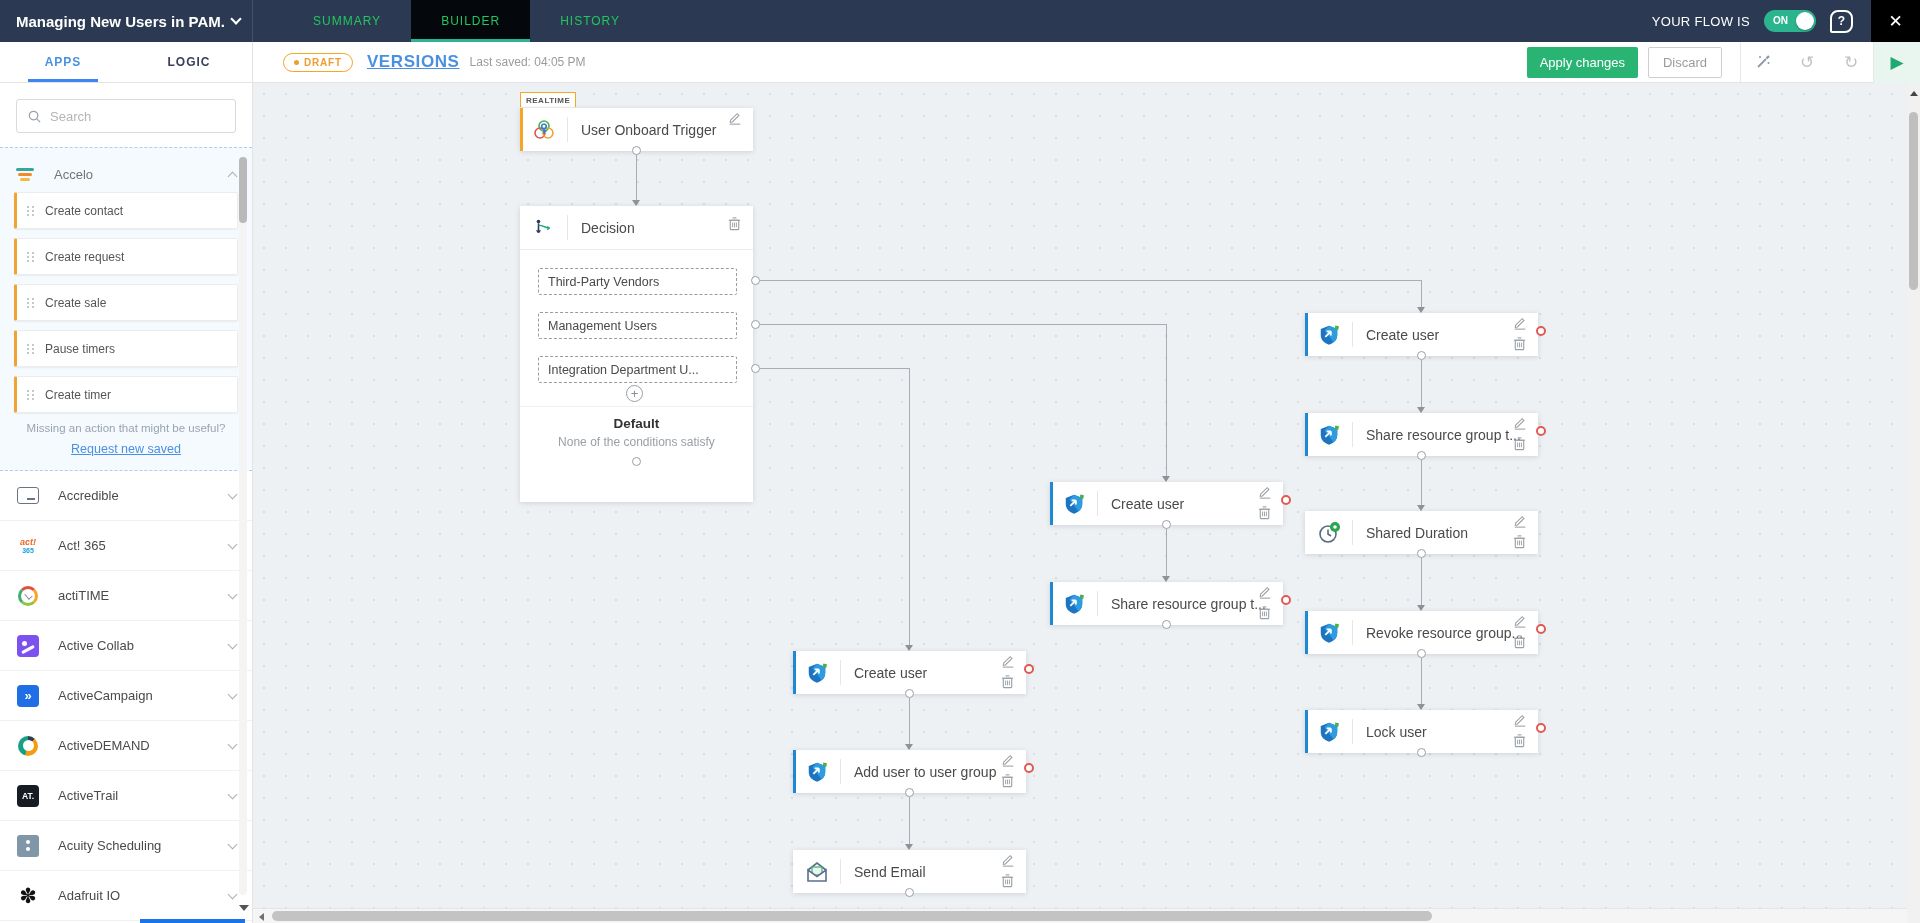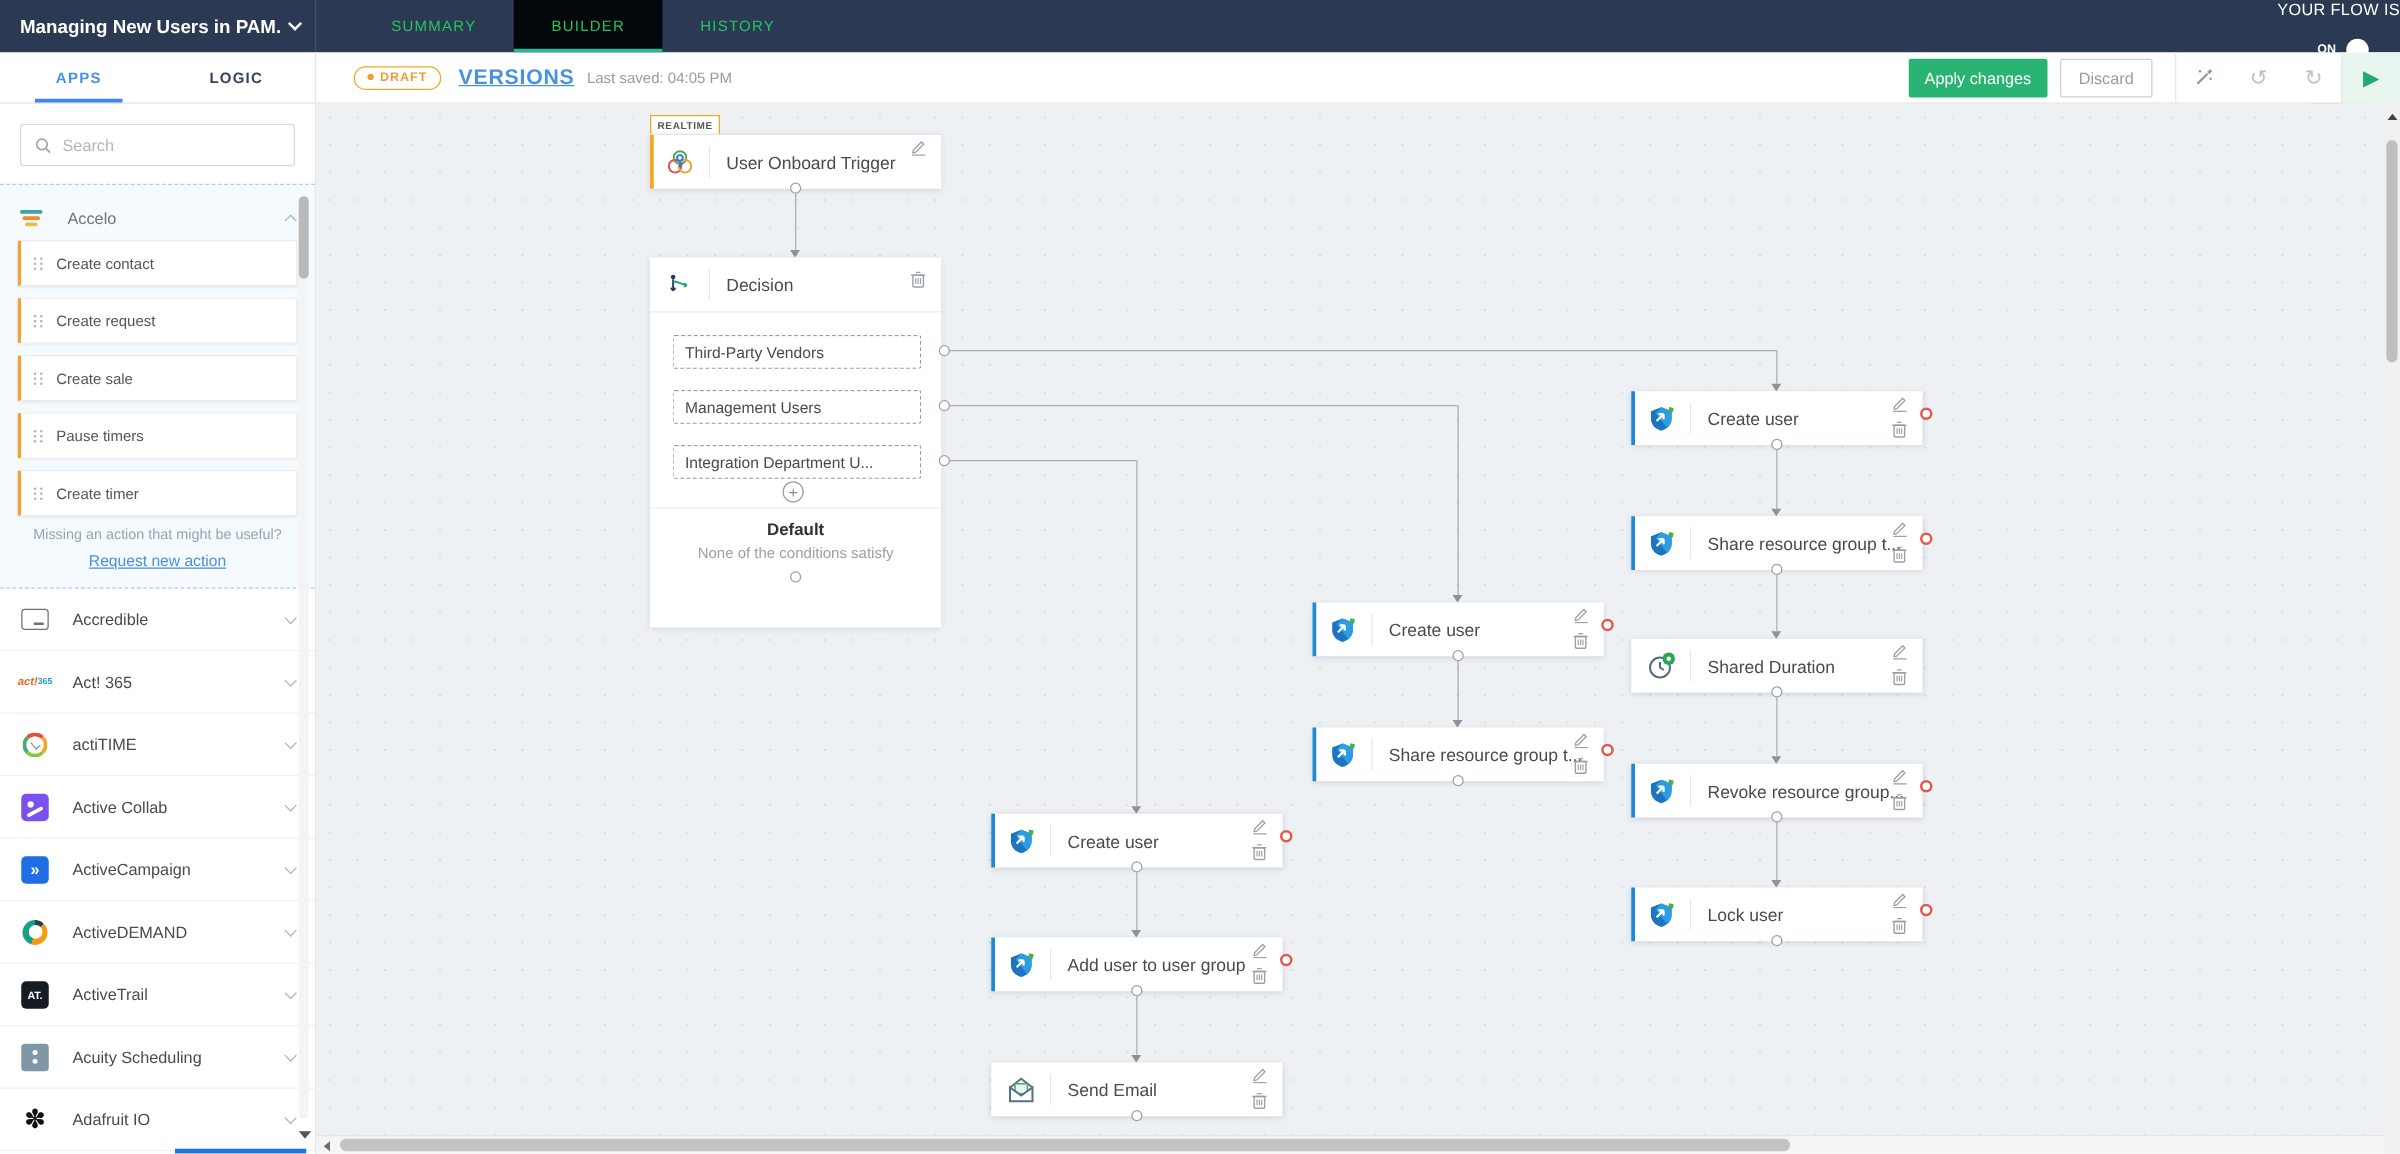--- a/index.html
+++ b/index.html
@@ -8,21 +8,21 @@
   #app { position:relative; width:1920px; height:923px; overflow:hidden; }
 
   
   .topbar { position:absolute; left:0; top:0; width:1920px; height:42px; background:#2b3a52; display:flex; align-items:stretch; }
   .title-zone { width:253px; display:flex; align-items:center; padding:0 12px 0 16px; border-right:1px solid rgba(255,255,255,.12); }
   .flow-title { color:#fff; font-size:15px; font-weight:bold; white-space:nowrap; overflow:hidden; }
   .title-caret { width:8px; height:8px; border-right:2px solid #fff; border-bottom:2px solid #fff; transform:rotate(45deg); margin:-4px 0 0 8px; flex:none; }
   .top-tabs { display:flex; align-items:stretch; margin-left:30px; }
   .top-tab { color:#22c55e; font-size:12px; letter-spacing:1px; display:flex; align-items:center; padding:0 30px; cursor:pointer; }
   .top-tab.active { background:#04070b; border-bottom:3px solid #2bb591; padding-top:3px; }
-  .top-right { margin-left:auto; display:flex; align-items:center; gap:14px;flex-direction:column; }
+  .top-right { margin-left:auto; display:flex; align-items:center; gap:14px; }
   .status-label { color:#fff; font-size:13px; letter-spacing:.3px; }
   .toggle { width:52px; height:22px; background:#2bb58e; border-radius:12px; position:relative; cursor:pointer; }
   .toggle .on-txt { position:absolute; left:9px; top:5px; color:#fff; font-size:10px; font-weight:bold; }
   .toggle .knob { position:absolute; right:2px; top:2px; width:18px; height:18px; background:#fff; border-radius:50%; box-shadow:0 1px 2px rgba(0,0,0,.3); }
   .help-circle { width:23px; height:23px; border:2px solid #fff; border-radius:8px 8px 8px 2px; color:#fff; font-size:12px; font-weight:bold; display:flex; align-items:center; justify-content:center; cursor:pointer; }
   .close-btn { width:49px; height:42px; background:#000; color:#fff; font-size:17px; display:flex; align-items:center; justify-content:center; cursor:pointer; margin-left:4px; }
 
   
   .toolbar { position:absolute; left:253px; top:42px; width:1667px; height:41px; background:#fff; border-bottom:1px solid #e4e4e4; display:flex; align-items:center; }
   .draft-pill { margin-left:30px; border:1px solid #f5a623; border-radius:11px; color:#ee9d32; font-size:10px; font-weight:bold; letter-spacing:.8px; padding:3px 10px; white-space:nowrap; }
@@ -64,21 +64,21 @@
   .request-link { display:block; text-align:center; color:#4a90e2; font-size:12.5px; text-decoration:underline; margin-top:8px; cursor:pointer; }
 
   .app-row { height:50px; display:flex; align-items:center; padding:0 16px; border-bottom:1px solid #f1f1f1; cursor:pointer; }
   .app-ic { width:24px; height:24px; flex:none; display:flex; align-items:center; justify-content:center; }
   .app-name { margin-left:18px; font-size:13px; color:#4a4a4a; flex:1; }
   .chev { width:7px; height:7px; border-right:1.5px solid #a7b0ba; border-bottom:1.5px solid #a7b0ba; transform:rotate(45deg); margin-top:-3px; }
   .chev.up { transform:rotate(-135deg); margin-top:4px; }
 
   .ic-accredible { width:22px; height:17px; border:1.5px solid #6b7280; border-radius:3px; position:relative; }
   .ic-accredible::after { content:""; position:absolute; right:3px; bottom:3px; width:8px; height:2px; background:#6b7280; }
-  .ic-act { display:flex; align-items:center; line-height:1; }
+  .ic-act { display:flex; flex-direction:column; align-items:center; line-height:1; }
   .ic-act .t1 { color:#f26522; font-weight:bold; font-size:9px; font-style:italic; }
   .ic-act .t2 { color:#1b9dd9; font-weight:bold; font-size:7px; }
   .ic-actitime { width:20px; height:20px; border-radius:50%; border:3px solid; border-color:#e74c3c #f5a623 #8cc641 #3fae6e; position:relative; }
   .ic-actitime::after { content:""; position:absolute; left:5px; top:3px; width:4px; height:6px; border-left:1.5px solid #8a8f98; border-bottom:1.5px solid #8a8f98; transform:rotate(-40deg); }
   .ic-activecollab { width:22px; height:22px; background:#7b52f0; border-radius:4px; position:relative; }
   .ic-activecollab::before { content:""; position:absolute; left:5px; top:6px; width:5px; height:5px; border-radius:50%; background:#fff; }
   .ic-activecollab::after { content:""; position:absolute; left:4px; top:13px; width:14px; height:3px; background:#fff; transform:rotate(-28deg); border-radius:2px; }
   .ic-activecampaign { width:22px; height:22px; background:#1f6ee5; border-radius:4px; color:#fff; font-weight:bold; font-size:13px; display:flex; align-items:center; justify-content:center; }
   .ic-activedemand { width:20px; height:20px; border-radius:50%; background:conic-gradient(#2c3e50 0 12%, #f39c12 12% 55%, #16a085 55% 100%); position:relative; }
   .ic-activedemand::after { content:""; position:absolute; inset:4.5px; background:#fff; border-radius:50%; }
@@ -303,21 +303,21 @@
             <i></i>
             <i></i>
             <i></i>
             <i></i>
             <i></i>
             <i></i>
           </span>
         <span class="action-label">Create timer</span>
       </div>
       <div class="missing-txt">Missing an action that might be useful?</div>
-      <a class="request-link">Request new action</a>
+      <a class="request-link">Request new saved</a>
     </div>
 
     <div class="app-row">
       <span class="app-ic">
           <span class="ic-accredible"></span>
         </span>
       <span class="app-name">Accredible</span>
       <span class="chev"></span>
     </div>
     <div class="app-row">

